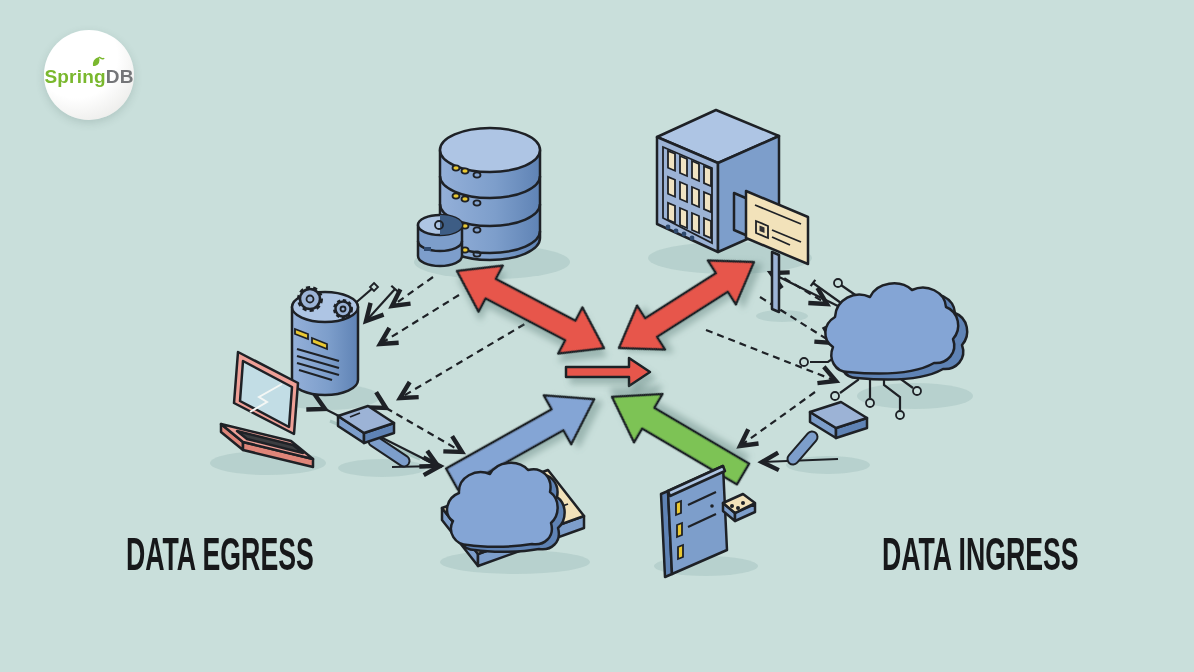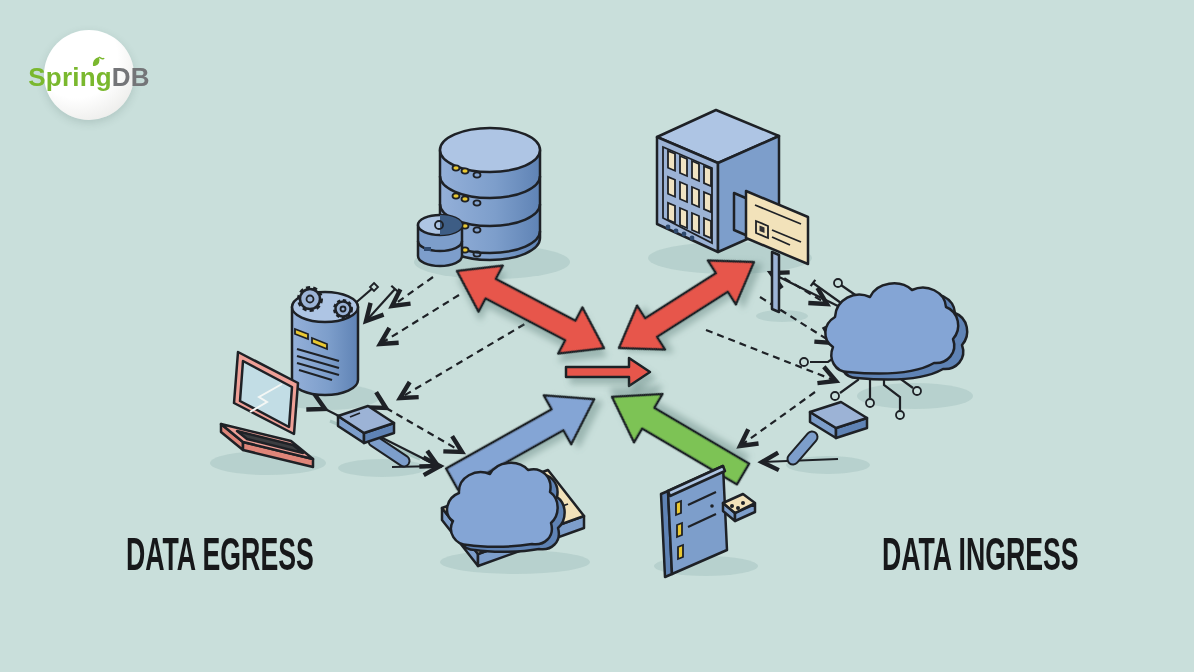--- a/index.html
+++ b/index.html
@@ -27,21 +27,21 @@
   .f-bl-d{fill:var(--device-blue-dark);} .f-navy{fill:var(--navy);}
   .f-cream{fill:var(--cream);} .f-slot{fill:var(--cream-slot);}
   .f-yel{fill:var(--yellow);} .f-pink{fill:var(--pink);} .f-pink-d{fill:var(--pink-dark);}
   .f-scr{fill:var(--screen-blue);} .f-kbd{fill:var(--keyboard);}
   .f-none{fill:none;} .f-bg{fill:var(--bg);}
   .shadow{fill:var(--shadow);opacity:.6;}
   .logo{position:absolute;left:44px;top:30px;width:90px;height:90px;border-radius:50%;
         background:radial-gradient(circle at 36% 30%, #ffffff 48%, #ececea 82%, #dfdfdd 100%);
         box-shadow:0 3px 8px rgba(60,90,85,.18);
         display:flex;align-items:center;justify-content:center;}
-  .logo-text{font-size:26px;font-weight:bold;letter-spacing:.2px;position:relative;top:2px;}
+  .logo-text{font-size:19px;font-weight:bold;letter-spacing:.2px;position:relative;top:2px;}
   .logo-spring{color:var(--logo-green);}
   .logo-db{color:var(--logo-gray);}
   .logo-leaf{position:absolute;left:47px;top:26px;}
   .label{position:absolute;top:527px;font-size:46px;font-weight:800;color:var(--label-text);
          transform:scaleX(.58);transform-origin:left center;white-space:nowrap;letter-spacing:0;}
   .label-egress{left:126px;}
   .label-ingress{left:882px;}
 </style>
 </head>
 <body>

